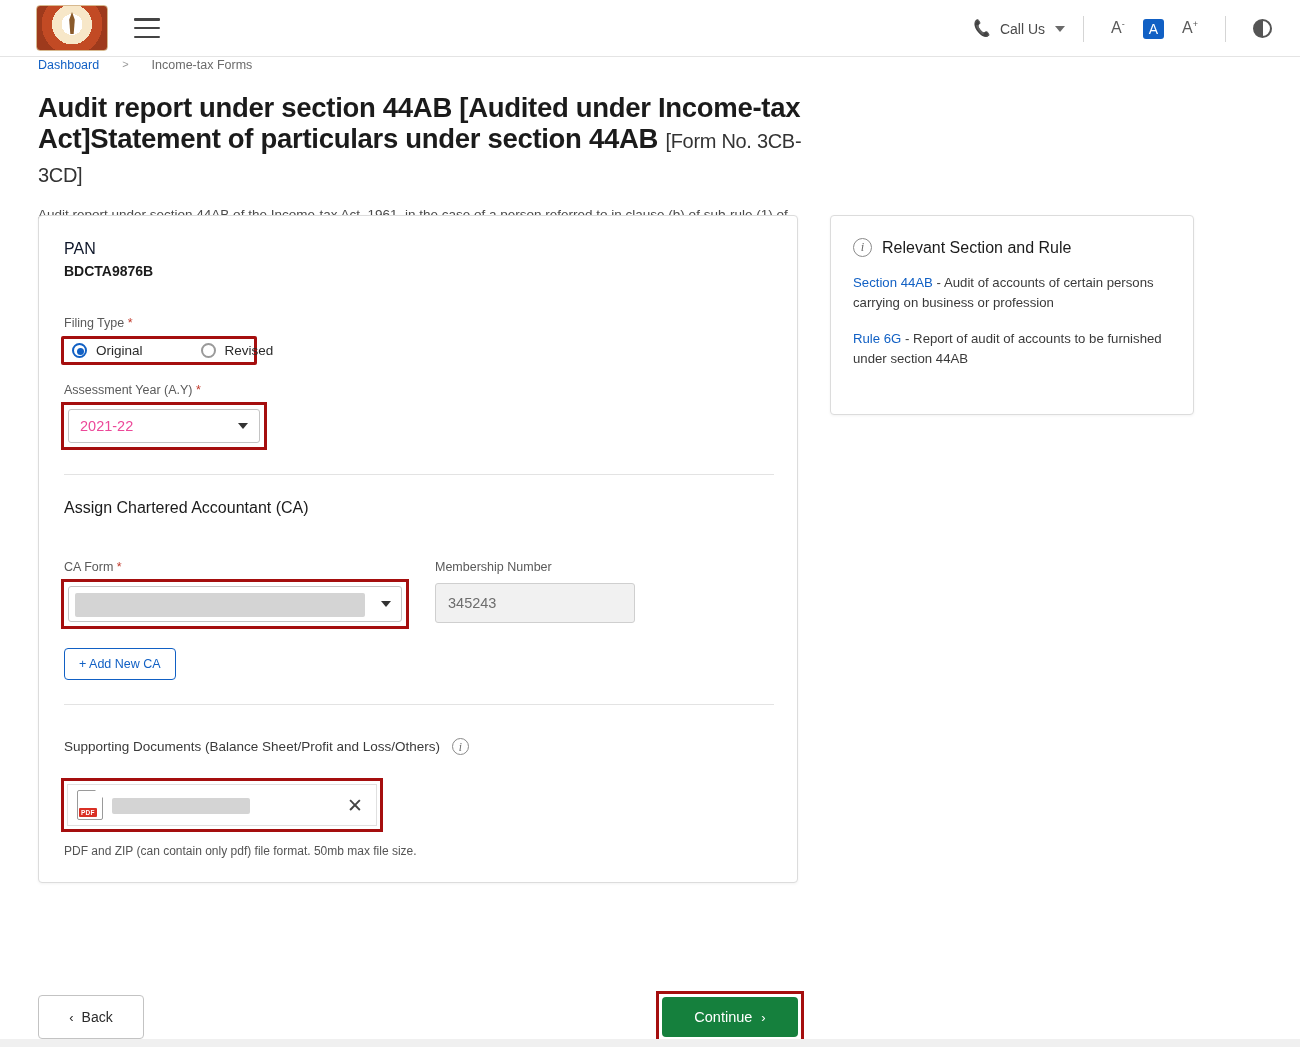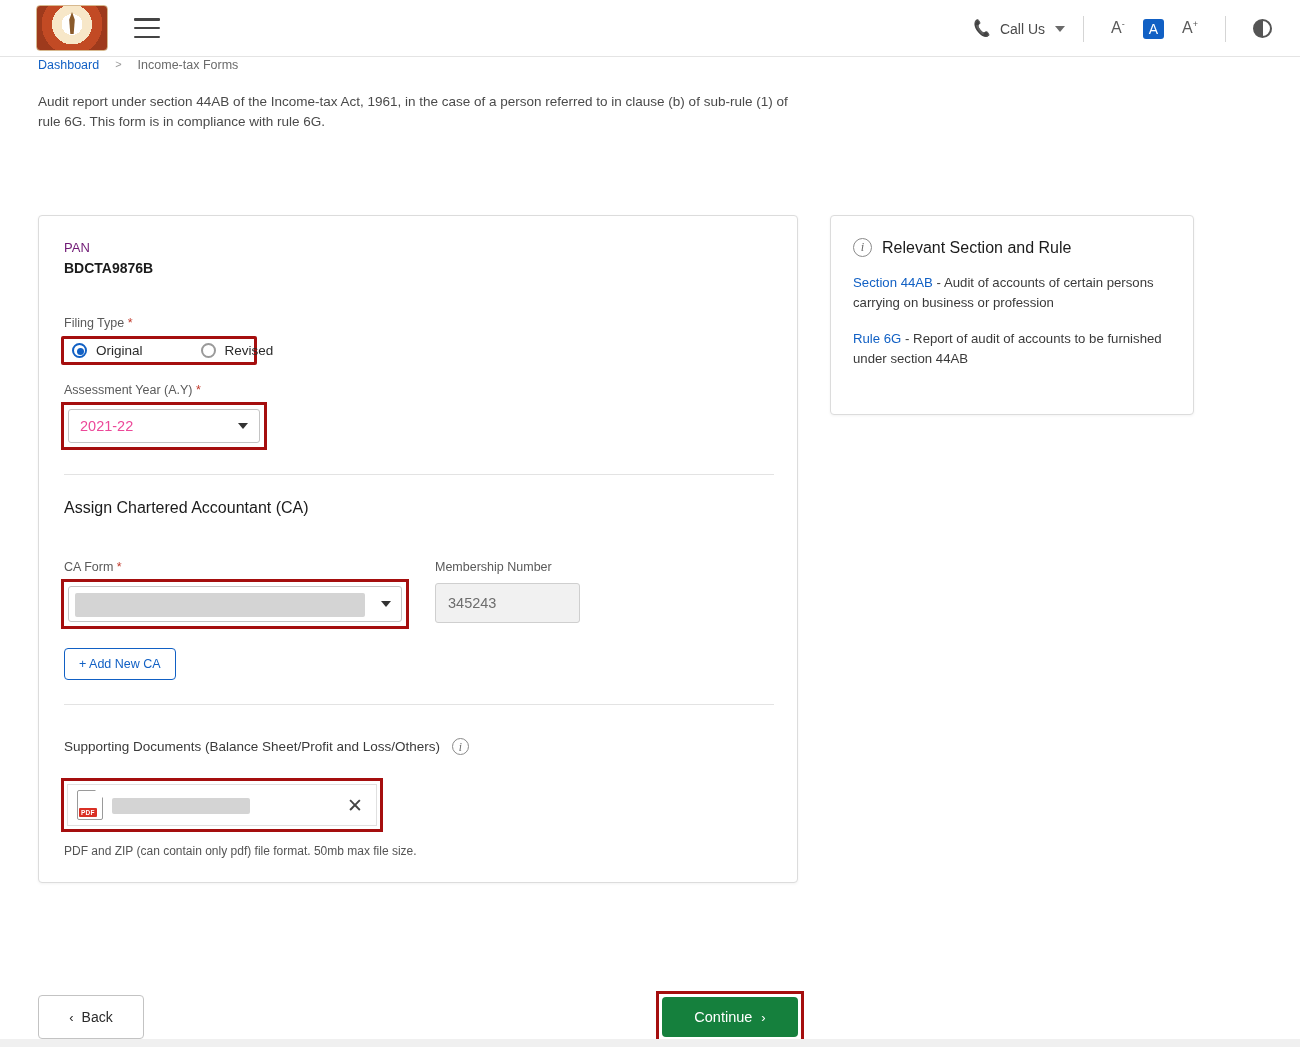--- a/index.html
+++ b/index.html
@@ -90,21 +90,21 @@
     width: 19px; height: 19px; border-radius: 50%;
     border: 2px solid #555; margin-left: 9px;
     background: linear-gradient(90deg, #555 50%, #fff 50%);
     cursor: pointer;
   }
 
   
   .breadcrumb {
     position: absolute; top: 58px; left: 38px;
     font-size: 12.5px; color: #6b6b6b;
-    display: flex; align-items: flex-start; gap: 16px;
+    display: flex; align-items: flex-start; gap: 23px;
   }
   .breadcrumb a { color: #1160c4; text-decoration: none; cursor: pointer; }
   .bc-sep { color: #9a9a9a; font-size: 11px; }
 
   
   .content { position: absolute; top: 78px; left: 0; width: 1300px; }
   .title {
     margin: 14px 0 0 38px;
     width: 790px;
     font-size: 27.5px; line-height: 31px; font-weight: 700; color: #1b1b1b;
@@ -123,21 +123,21 @@
 
   
   .card {
     position: absolute; top: 215px; left: 38px;
     width: 760px; height: 668px;
     background: #fff;
     border: 1px solid #dcdcdc;
     border-radius: 4px;
     box-shadow: 0 1px 3px rgba(0,0,0,0.05);
   }
-  .lbl { font-size: 13px; color: #701a75; }
+  .lbl { font-size: 16px; color: #0f172a; }
   .val { font-size: 14px; color: #1b1b1b; margin-top: 5px; font-weight: bold; }
   .req { color: #c0392b; }
 
   .pan-block { position: absolute; top: 24px; left: 25px; }
   .filing-label { position: absolute; top: 100px; left: 25px; font-size: 12.5px; color: #5a5a5a; }
   .radio-row {
     position: absolute; top: 120px; left: 22px;
     display: flex; align-items: center; gap: 58px;
     border: 3px solid #a50e0e; border-radius: 2px;
     padding: 4px 24px 4px 8px;
@@ -203,21 +203,21 @@
     cursor: pointer;
   }
   .ca-redact {
     position: absolute; left: 6px; top: 6px;
     width: 290px; height: 24px; background: #d4d4d4; border-radius: 2px;
   }
 
   .mn-label { position: absolute; top: 344px; left: 396px; font-size: 12.5px; color: #5a5a5a; }
   .mn-input {
     position: absolute; top: 367px; left: 396px;
-    width: 145px; height: 40px;
+    width: 200px; height: 40px;
     border: 1px solid #cfcfcf; border-radius: 3px;
     background: #f1f1f1;
     display: flex; align-items: center; padding: 0 12px;
     font-size: 14.5px; color: #6d6d6d;
   }
 
   .add-ca {
     position: absolute; top: 432px; left: 25px;
     border: 1px solid #1160c4; border-radius: 4px;
     color: #1160c4; background: #fff;
@@ -354,20 +354,24 @@
     </div>
   </div>
 
   <div class="breadcrumb">
     <a>Dashboard</a>
     <span class="bc-sep">&gt;</span>
     <span>Income-tax Forms</span>
   </div>
 
   <div class="content">
+    <div class="title">
+      <span>Audit report under section 44AB [Audited under Income-tax Act]Statement of particulars under section 44AB</span>
+      <span class="formno">[Form No. 3CB-3CD]</span>
+    </div>
     <div class="subtitle">Audit report under section 44AB of the Income-tax Act, 1961, in the case of a person referred to in clause (b) of sub-rule (1) of rule 6G. This form is in compliance with rule 6G.</div>
     <div class="mandatory">
       <span class="star">*</span>
       <span>Indicates mandatory fields</span>
     </div>
   </div>
 
   <div class="card">
 
     <div class="pan-block">

